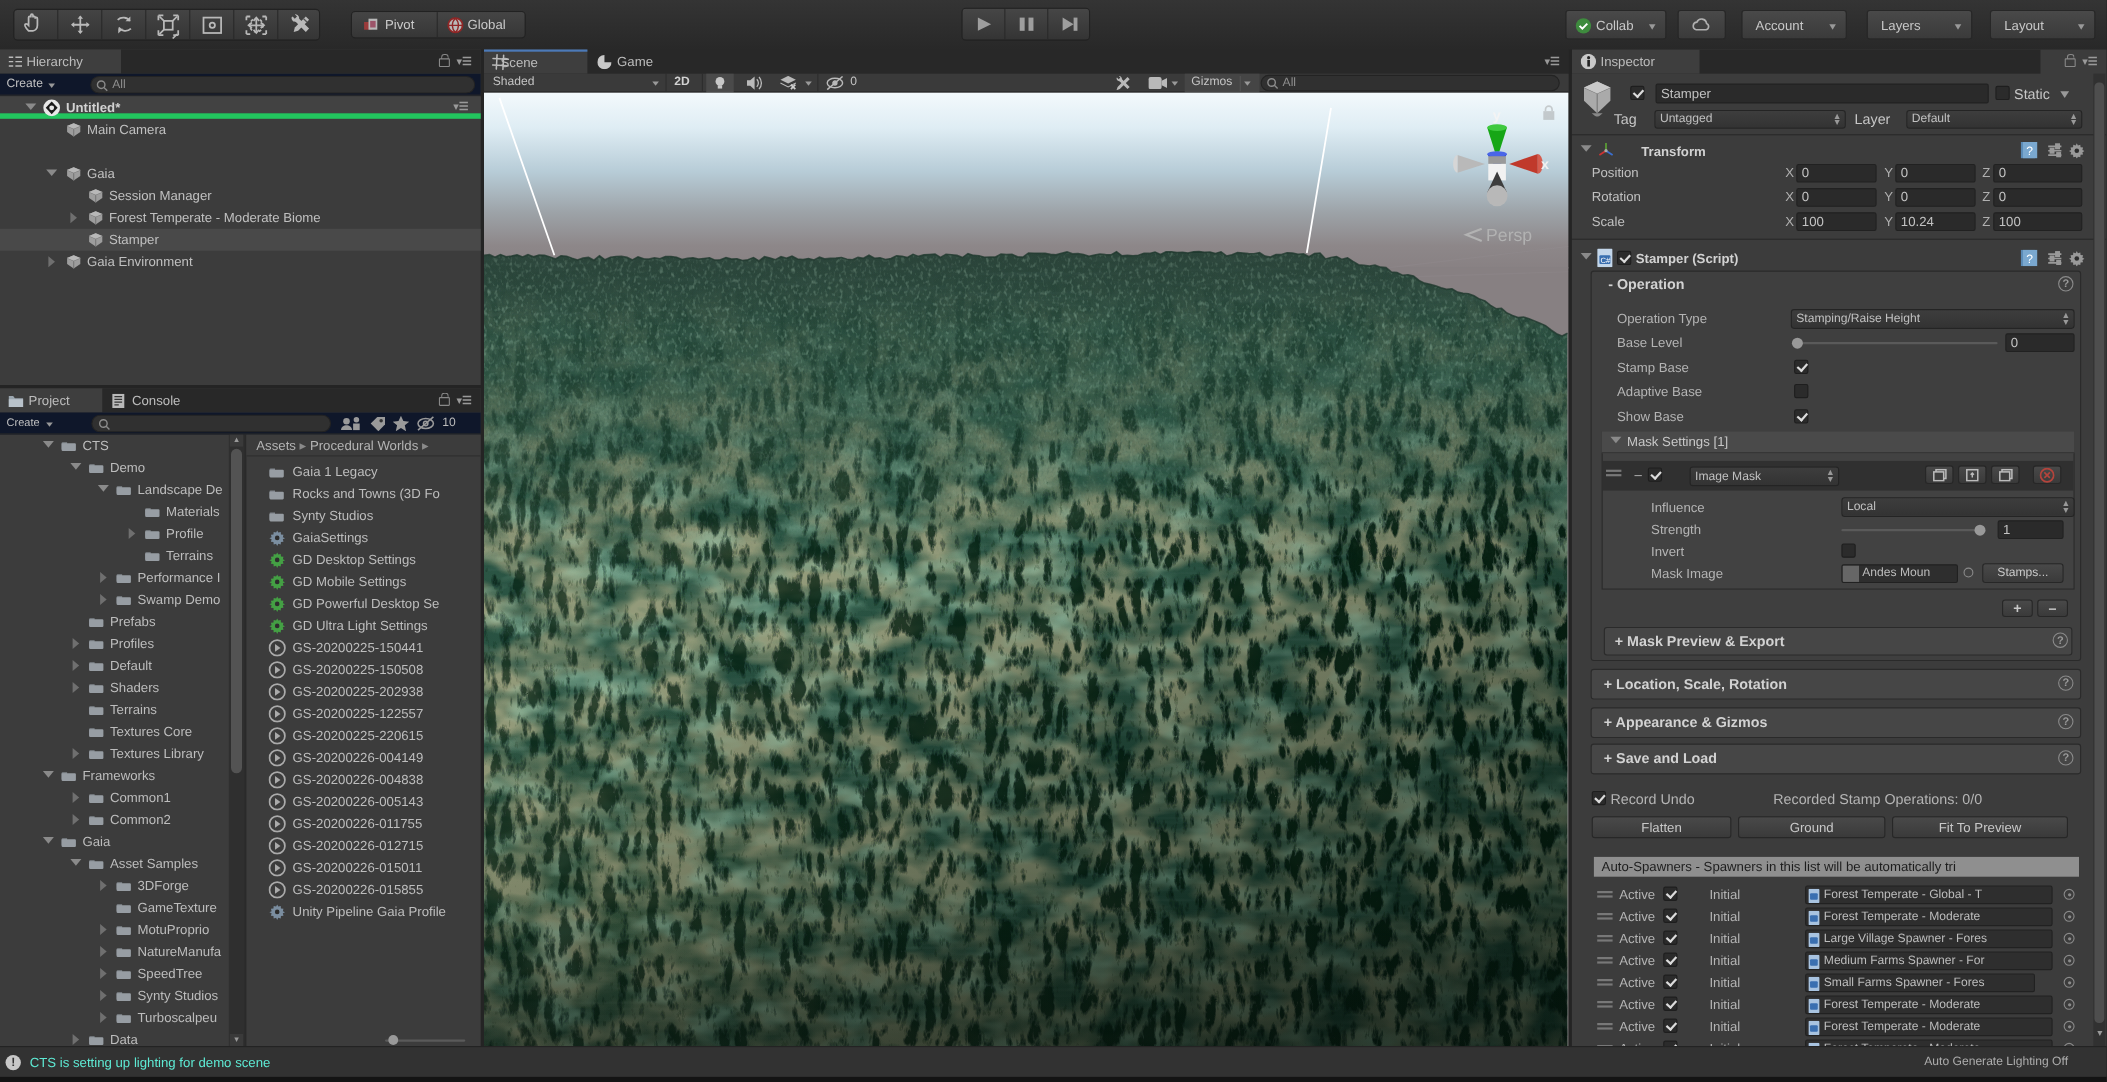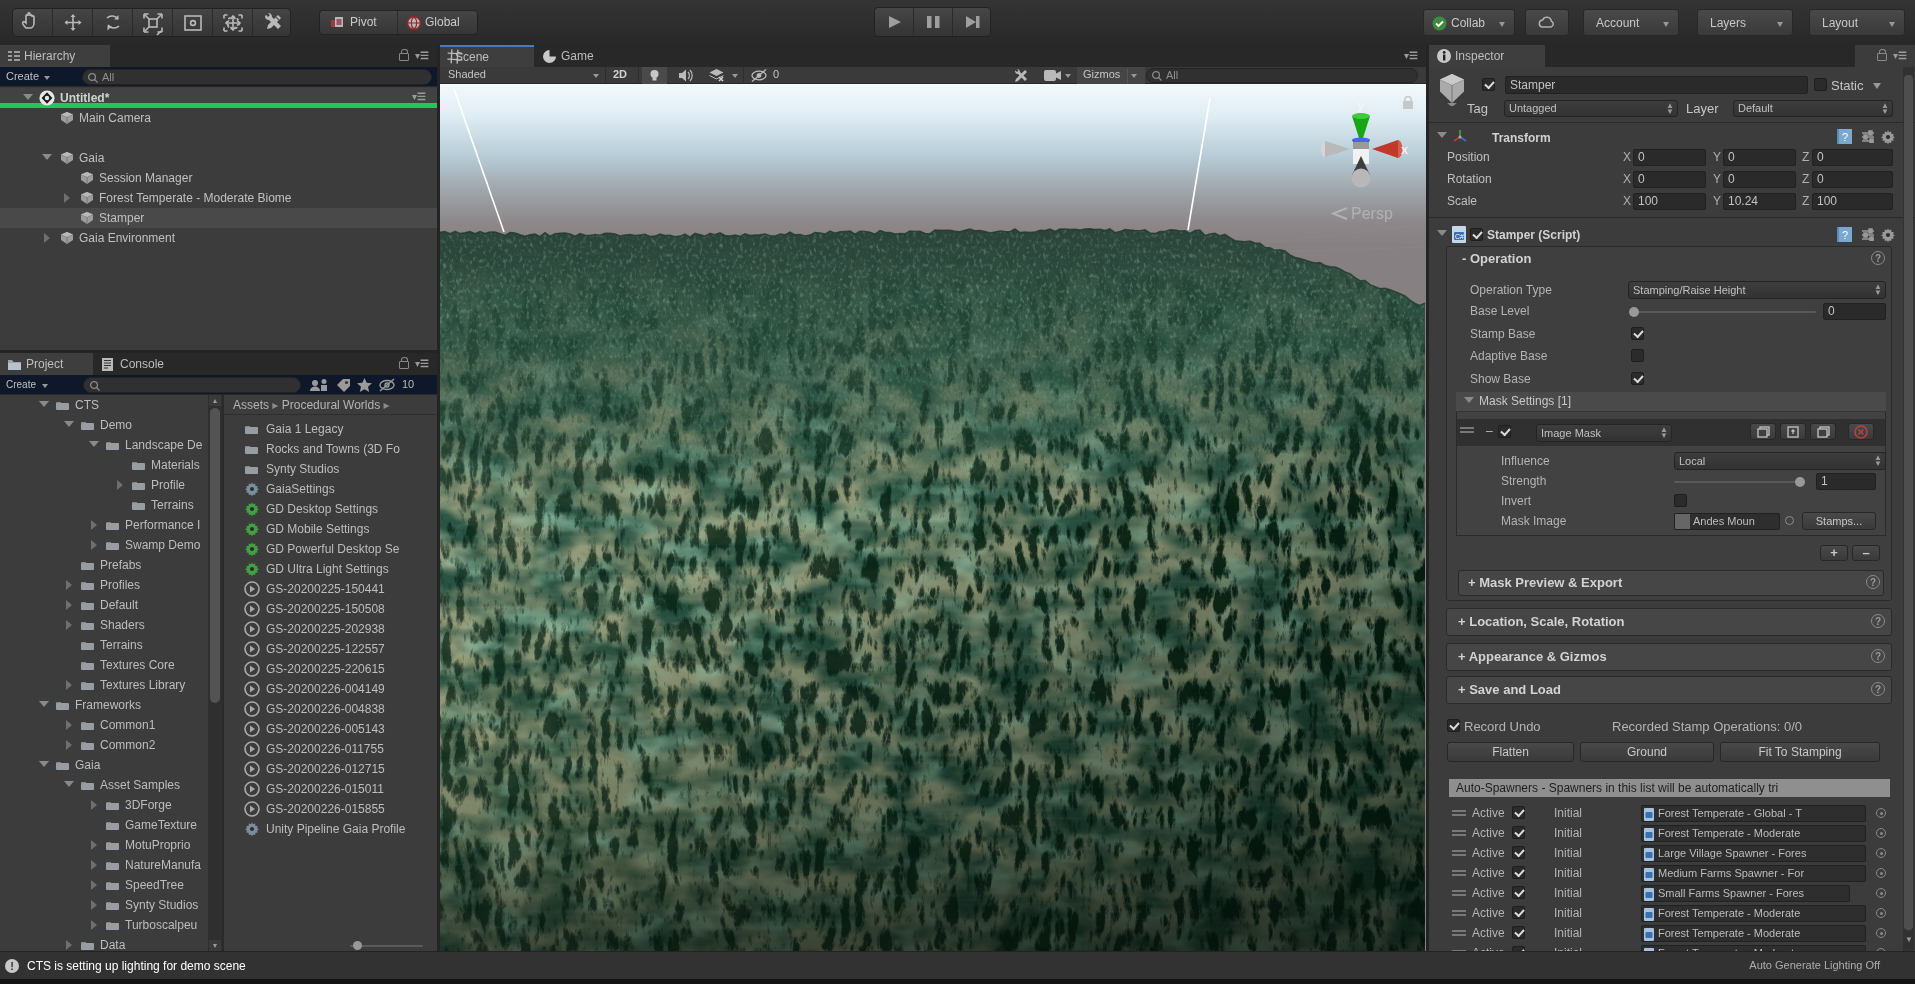--- a/index.html
+++ b/index.html
@@ -944,21 +944,21 @@
   <div class="help" style="left:442px;top:604px">?</div>
   <div class="abs" style="left:17px;top:631px;width:446px;height:28px;background:#464646;border:1px solid #2a2a2a;border-radius:3px"></div>
   <div class="lbl b" style="left:29px;top:637px;font-size:13px">+ Save and Load</div>
   <div class="help" style="left:442px;top:637px">?</div>
 
   <div class="cb on" style="left:18px;top:674px"></div>
   <div class="lbl" style="left:35px;top:674px;font-size:13px">Record Undo</div>
   <div class="lbl" style="left:183px;top:674px;font-size:13px">Recorded Stamp Operations: 0/0</div>
   <div class="btn" style="left:18px;top:697px;width:127px;height:20px;line-height:18px">Flatten</div>
   <div class="btn" style="left:151px;top:697px;width:134px;height:20px;line-height:18px">Ground</div>
-  <div class="btn" style="left:291px;top:697px;width:160px;height:20px;line-height:18px">Fit To Stamping</div>
+  <div class="btn" style="left:291px;top:697px;width:160px;height:20px;line-height:18px">Fit To Preview</div>
 
   <div class="abs" style="left:20px;top:734px;width:441px;height:18px;background:#8f8f8f;color:#1d1d1d;font-size:12px;line-height:18px;padding-left:7px;overflow:hidden;white-space:nowrap">Auto-Spawners - Spawners in this list will be automatically tri</div>
   <div class="abs" style="left:0;top:759px;width:486px;height:20px">
       <div class="abs" style="left:23px;top:6px;width:14px;height:2px;background:#787878;box-shadow:0 4px 0 #787878"></div>
       <div class="lbl" style="left:43px;top:2px">Active</div>
       <div class="cb on" style="left:83px;top:2px"></div>
       <div class="lbl" style="left:125px;top:2px">Initial</div>
       <div class="row-obj" style="left:212px;top:1px;width:225px;height:17px"><svg class="abs" style="left:2px;top:2px" width="11" height="13">
           <rect width="10" height="13" rx="1" fill="#a8c3e0"></rect>
           <rect x="1.5" y="4" width="7" height="6" rx="1" fill="#3a6fb0"></rect>
@@ -1050,16 +1050,16 @@
       <div class="abs" style="left:447px;top:4px;width:10px;height:10px;border:1.5px solid #8a8a8a;border-radius:50%"></div>
     </div>
 
   <div class="abs" style="left:474px;top:22px;width:11px;height:884px;background:#313131"></div>
   <div class="abs" style="left:475px;top:30px;width:9px;height:855px;background:#4e4e4e;border-radius:4px"></div>
   <div class="abs" style="left:476px;top:890px;font-size:8px;color:#999">▼</div>
 </div>
 
 <div id="status" class="abs" style="left:0;top:951px;width:1915px;height:28px;background:#323232;border-top:1px solid #232323">
   <div class="abs" style="left:5px;top:7px;width:14px;height:14px;border-radius:50%;background:#c8c8c8;color:#323232;font-weight:bold;font-size:11px;text-align:center;line-height:14px">!</div>
-  <div class="lbl" style="left:27px;top:7px;color:#ffffff">CTS is setting up lighting for demo scene</div>
+  <div class="lbl" style="left:27px;top:7px;color:#5eead4">CTS is setting up lighting for demo scene</div>
   <div class="lbl" style="right:35px;top:7px;color:#adadad;font-size:11px">Auto Generate Lighting Off</div>
 </div>
 <div class="abs" style="left:0;top:979px;width:1915px;height:5px;background:#141414"></div>
 
 </body></html>

